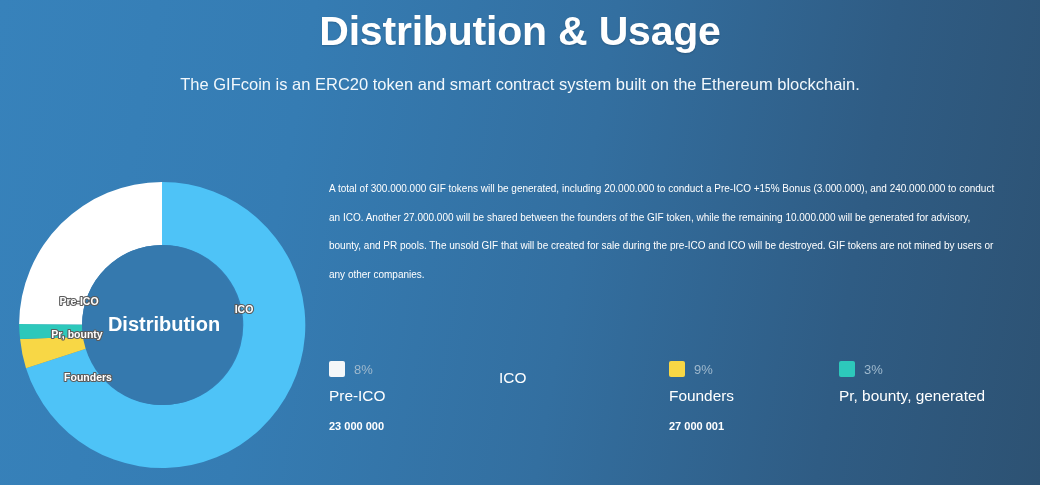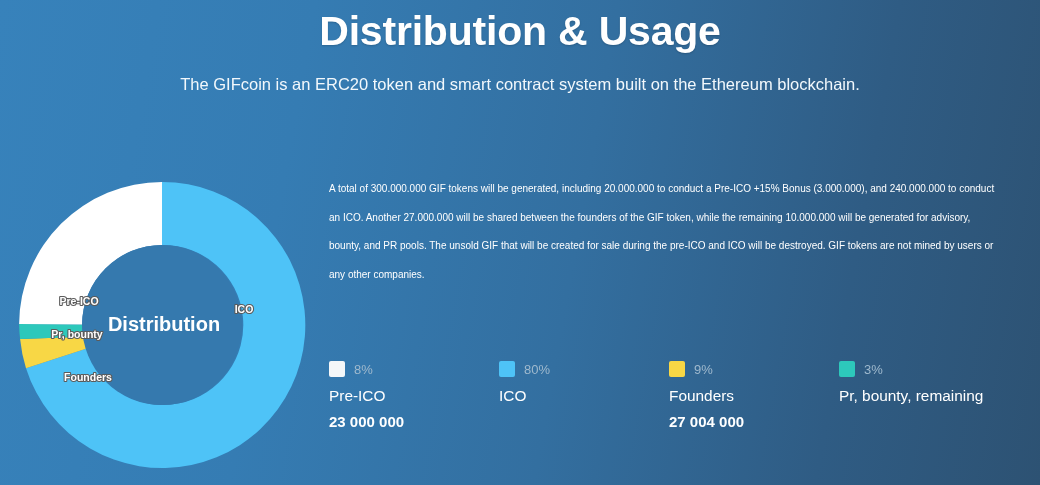--- a/index.html
+++ b/index.html
@@ -126,22 +126,22 @@
 
   .legend-name {
     margin-top: 9px;
     font-size: 15.4px;
     font-weight: 400;
     color: #ffffff;
     white-space: nowrap;
   }
 
   .legend-value {
-    margin-top: 8px;
-    font-size: 15px;
+    margin-top: 15px;
+    font-size: 11px;
     font-weight: bold;
     color: #ffffff;
     white-space: nowrap;
   }
 </style>
 </head>
 <body>
 
 <div class="page">
 
@@ -181,38 +181,34 @@
     <div class="legend-item">
       <div class="legend-top">
         <span class="legend-swatch" style="background-color: rgb(244, 247, 249);"></span>
         <span class="legend-pct">8%</span>
       </div>
       <div class="legend-name">Pre-ICO</div>
       <div class="legend-value">23 000 000</div>
     </div>
 
     <div class="legend-item">
-      <div class="legend-top">
-        <span class="legend-swatch" style="background-color: rgb(78, 195, 247);"></span>
-        <span class="legend-pct">80%</span>
-      </div>
       <div class="legend-name">ICO</div>
     </div>
 
     <div class="legend-item">
       <div class="legend-top">
         <span class="legend-swatch" style="background-color: rgb(248, 215, 69);"></span>
         <span class="legend-pct">9%</span>
       </div>
       <div class="legend-name">Founders</div>
-      <div class="legend-value">27 004 000</div>
+      <div class="legend-value">27 000 001</div>
     </div>
 
     <div class="legend-item">
       <div class="legend-top">
         <span class="legend-swatch" style="background-color: rgb(45, 200, 187);"></span>
         <span class="legend-pct">3%</span>
       </div>
-      <div class="legend-name">Pr, bounty, remaining</div>
+      <div class="legend-name">Pr, bounty, generated</div>
     </div>
 
   </div>
 </div>
 
 </body></html>

